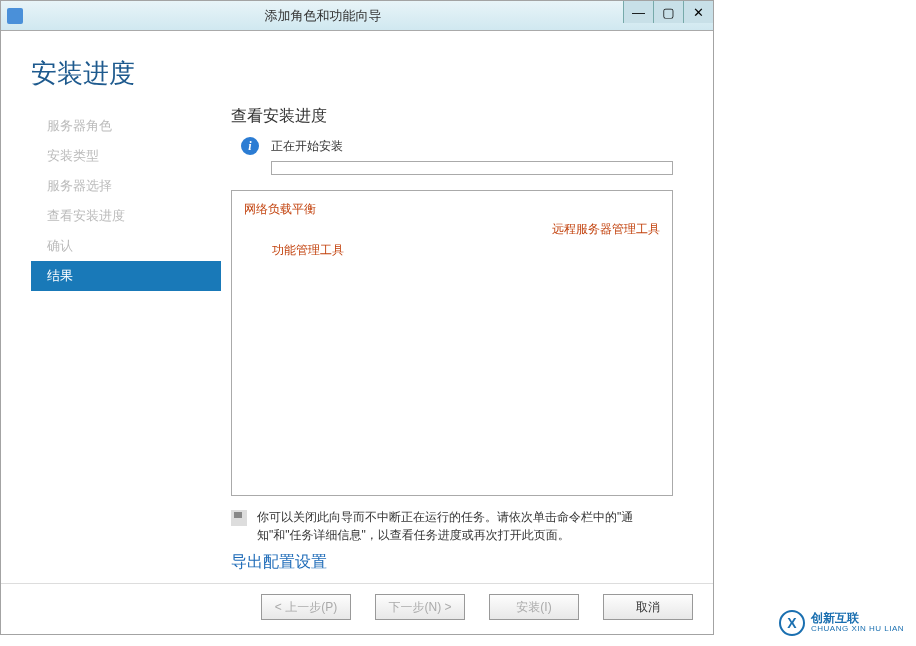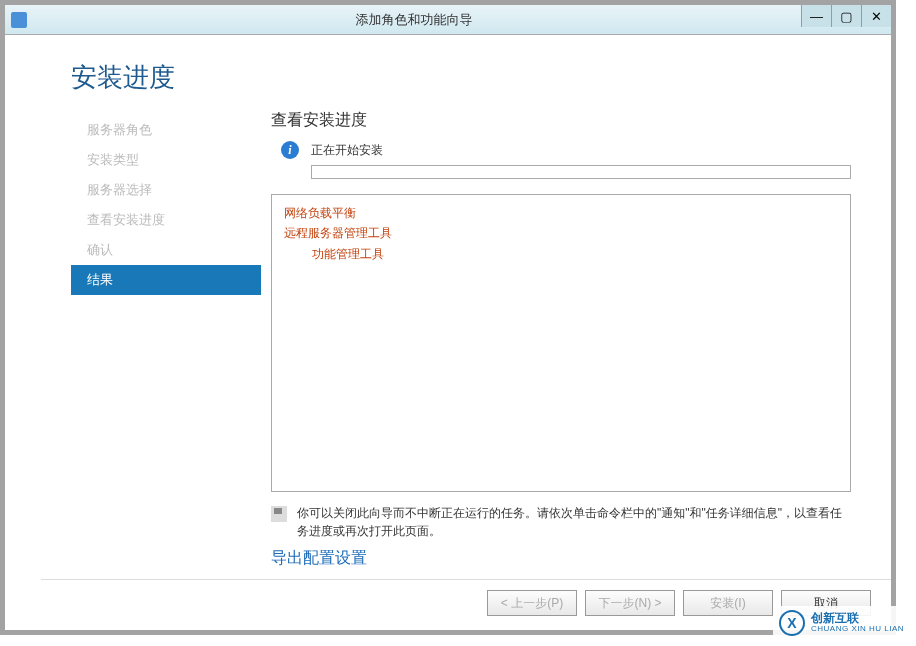--- a/index.html
+++ b/index.html
@@ -1,27 +1,27 @@
 <!DOCTYPE html>
 <html><head>
 <meta charset="utf-8">
 <style>
 * { margin: 0; padding: 0; box-sizing: border-box; font-family: "Microsoft YaHei", "Segoe UI", sans-serif; }
 body { background: #fff; width: 916px; height: 646px; overflow: hidden; position: relative; }
 
-.window { width: 896px; height: 635px; border: 5px solid #a3a3a3; background: #fff; position: relative; }
+.window { width: 714px; height: 635px; border: 1px solid #a3a3a3; background: #fff; position: relative; }
 
 .titlebar { height: 30px; background: linear-gradient(to bottom, #e8f4f8, #d0e8f0); border-bottom: 1px solid #aaa; display: flex; align-items: center; position: relative; }
 .titlebar-icon { width: 16px; height: 16px; margin-left: 6px; background: #4a90d9; border-radius: 2px; }
 .titlebar-title { flex: 1; text-align: center; font-size: 13px; color: #333; }
 .window-controls { display: flex; height: 100%; }
 .window-controls .ctrl { width: 30px; height: 22px; display: flex; align-items: center; justify-content: center; font-size: 13px; font-family: "Segoe UI Symbol", sans-serif; border-left: 1px solid #7aa; background: #c8e0e8; cursor: default; }
 .window-controls .ctrl.close { background: #c8e0e8; }
 
-.body-area { display: flex; flex-direction: column; height: calc(100% - 30px); padding: 0; margin-left: 36px; }
+.body-area { display: flex; flex-direction: column; height: calc(100% - 30px); padding: 0; }
 
 .header-row { display: flex; justify-content: space-between; align-items: flex-start; padding: 25px 30px 10px 30px; }
 .page-title { font-size: 26px; color: #1e5a8e; font-weight: 300; }
 .dest-server { text-align: right; font-size: 11px; color: #555; }
 .dest-server .label { font-size: 11px; }
 .dest-server .value { font-size: 11px; }
 
 .main-row { display: flex; flex: 1; padding: 0 20px 0 30px; overflow: hidden; }
 
 .sidebar { width: 190px; padding-top: 10px; }
@@ -30,32 +30,32 @@
 
 .content { flex: 1; padding: 5px 10px 0 10px; display: flex; flex-direction: column; }
 .section-label { font-size: 16px; color: #333; margin-bottom: 10px; }
 .status-row { display: flex; align-items: center; margin-bottom: 6px; padding-left: 10px; }
 .info-icon { width: 18px; height: 18px; border-radius: 50%; background: #2b7cd3; color: #fff; font-size: 12px; font-weight: bold; display: flex; align-items: center; justify-content: center; margin-right: 12px; font-style: italic; font-family: Georgia, serif; }
 .status-text { font-size: 12px; color: #333; }
 .progress-bar { height: 14px; border: 1px solid #aaa; margin: 0 10px 15px 40px; background: #fff; }
 
 .details-box { border: 1px solid #aaa; flex: 1; padding: 8px 12px; font-size: 12px; color: #c2410c; line-height: 1.7; overflow: auto; margin: 0 10px 12px 0; min-height: 200px; }
 .details-box .l0 { padding-left: 0; }
-.details-box .l1 { padding-left: 0; }
+.details-box .l1 { padding-left: 0; text-align: right; }
 .details-box .l2 { padding-left: 28px; }
 .details-box .l3 { padding-left: 56px; }
 
 .note-row { display: flex; align-items: flex-start; font-size: 12px; color: #333; padding: 0 10px 8px 0; line-height: 1.5; }
 .flag-icon { width: 16px; height: 16px; background: #ddd; margin-right: 10px; margin-top: 2px; flex-shrink: 0; position: relative; }
 .flag-icon::after { content: ""; position: absolute; left: 3px; top: 2px; width: 8px; height: 6px; background: #888; }
 .note-text { flex: 1; }
 
 .export-link { color: #1e6bb8; font-size: 16px; padding: 0 0 10px 0; cursor: pointer; }
 
-.button-row { display: flex; justify-content: flex-end; gap: 8px; padding: 10px 20px 14px 0; border-top: 1px solid #ddd; }
+.button-row { display: flex; justify-content: flex-end; gap: 24px; padding: 10px 20px 14px 0; border-top: 1px solid #ddd; }
 .btn { min-width: 90px; height: 26px; font-size: 12px; border: 1px solid #999; background: linear-gradient(#fdfdfd, #e8e8e8); color: #333; cursor: default; padding: 0 12px; }
 .btn:disabled, .btn.disabled { color: #aaa; }
 
 .watermark { position: absolute; right: 6px; bottom: 6px; display: flex; align-items: center; background: rgba(255,255,255,0.9); padding: 4px 6px; }
 .watermark-logo { width: 26px; height: 26px; border: 2px solid #1a6fb0; border-radius: 50%; display: flex; align-items: center; justify-content: center; color: #1a6fb0; font-weight: bold; font-size: 14px; margin-right: 6px; }
 .watermark-text { font-size: 12px; color: #1a6fb0; line-height: 1.1; }
 .watermark-text .cn { font-weight: bold; }
 .watermark-text .en { font-size: 8px; letter-spacing: 0.5px; }
 </style>
 </head>

